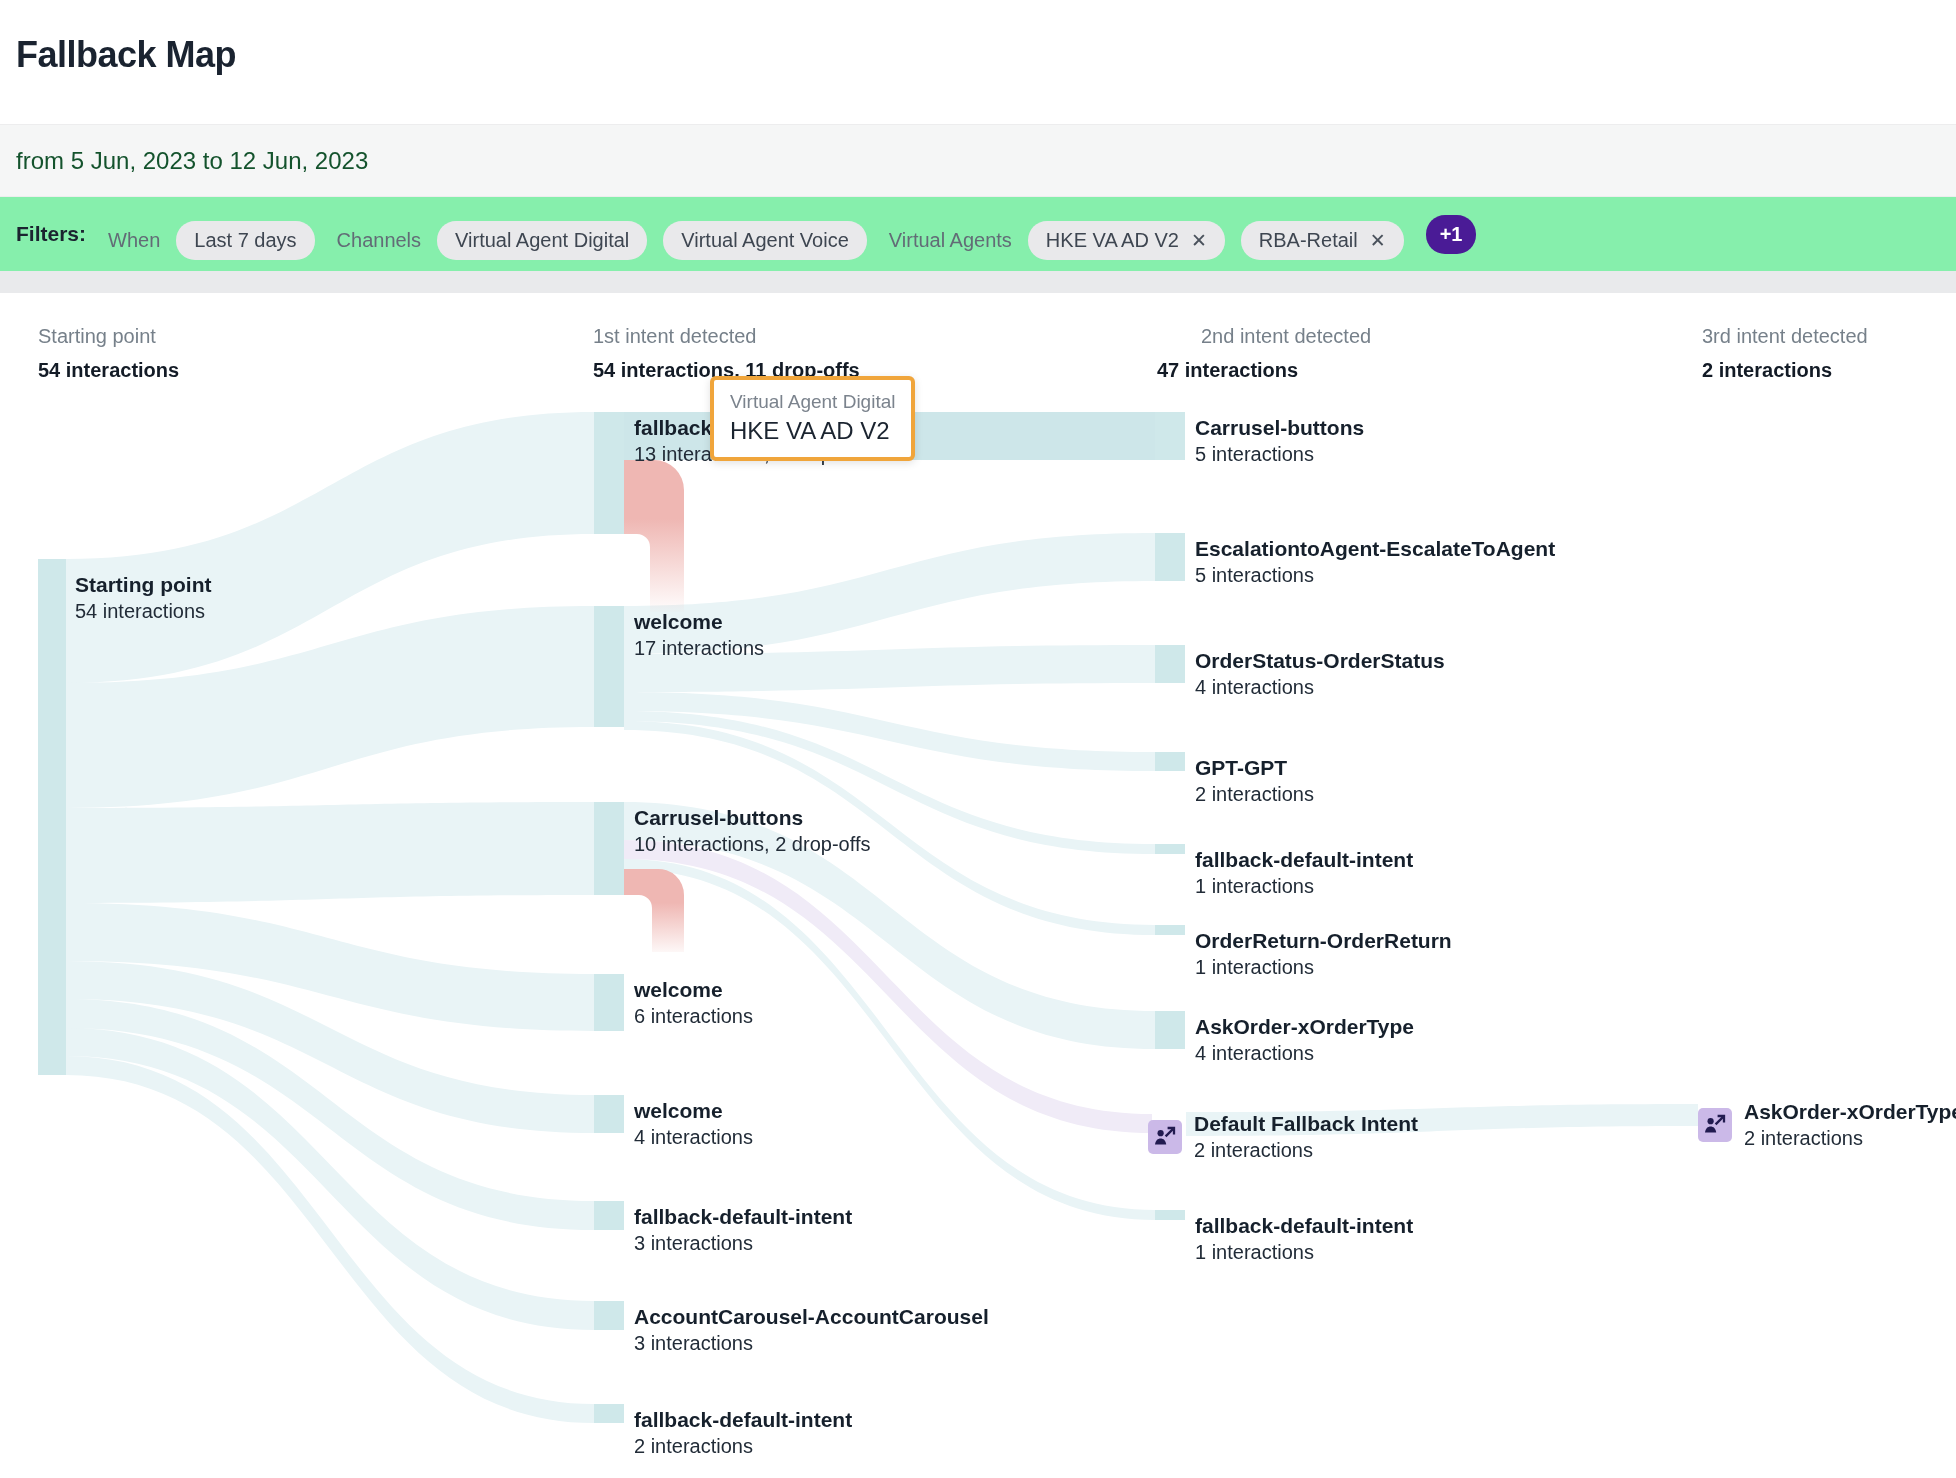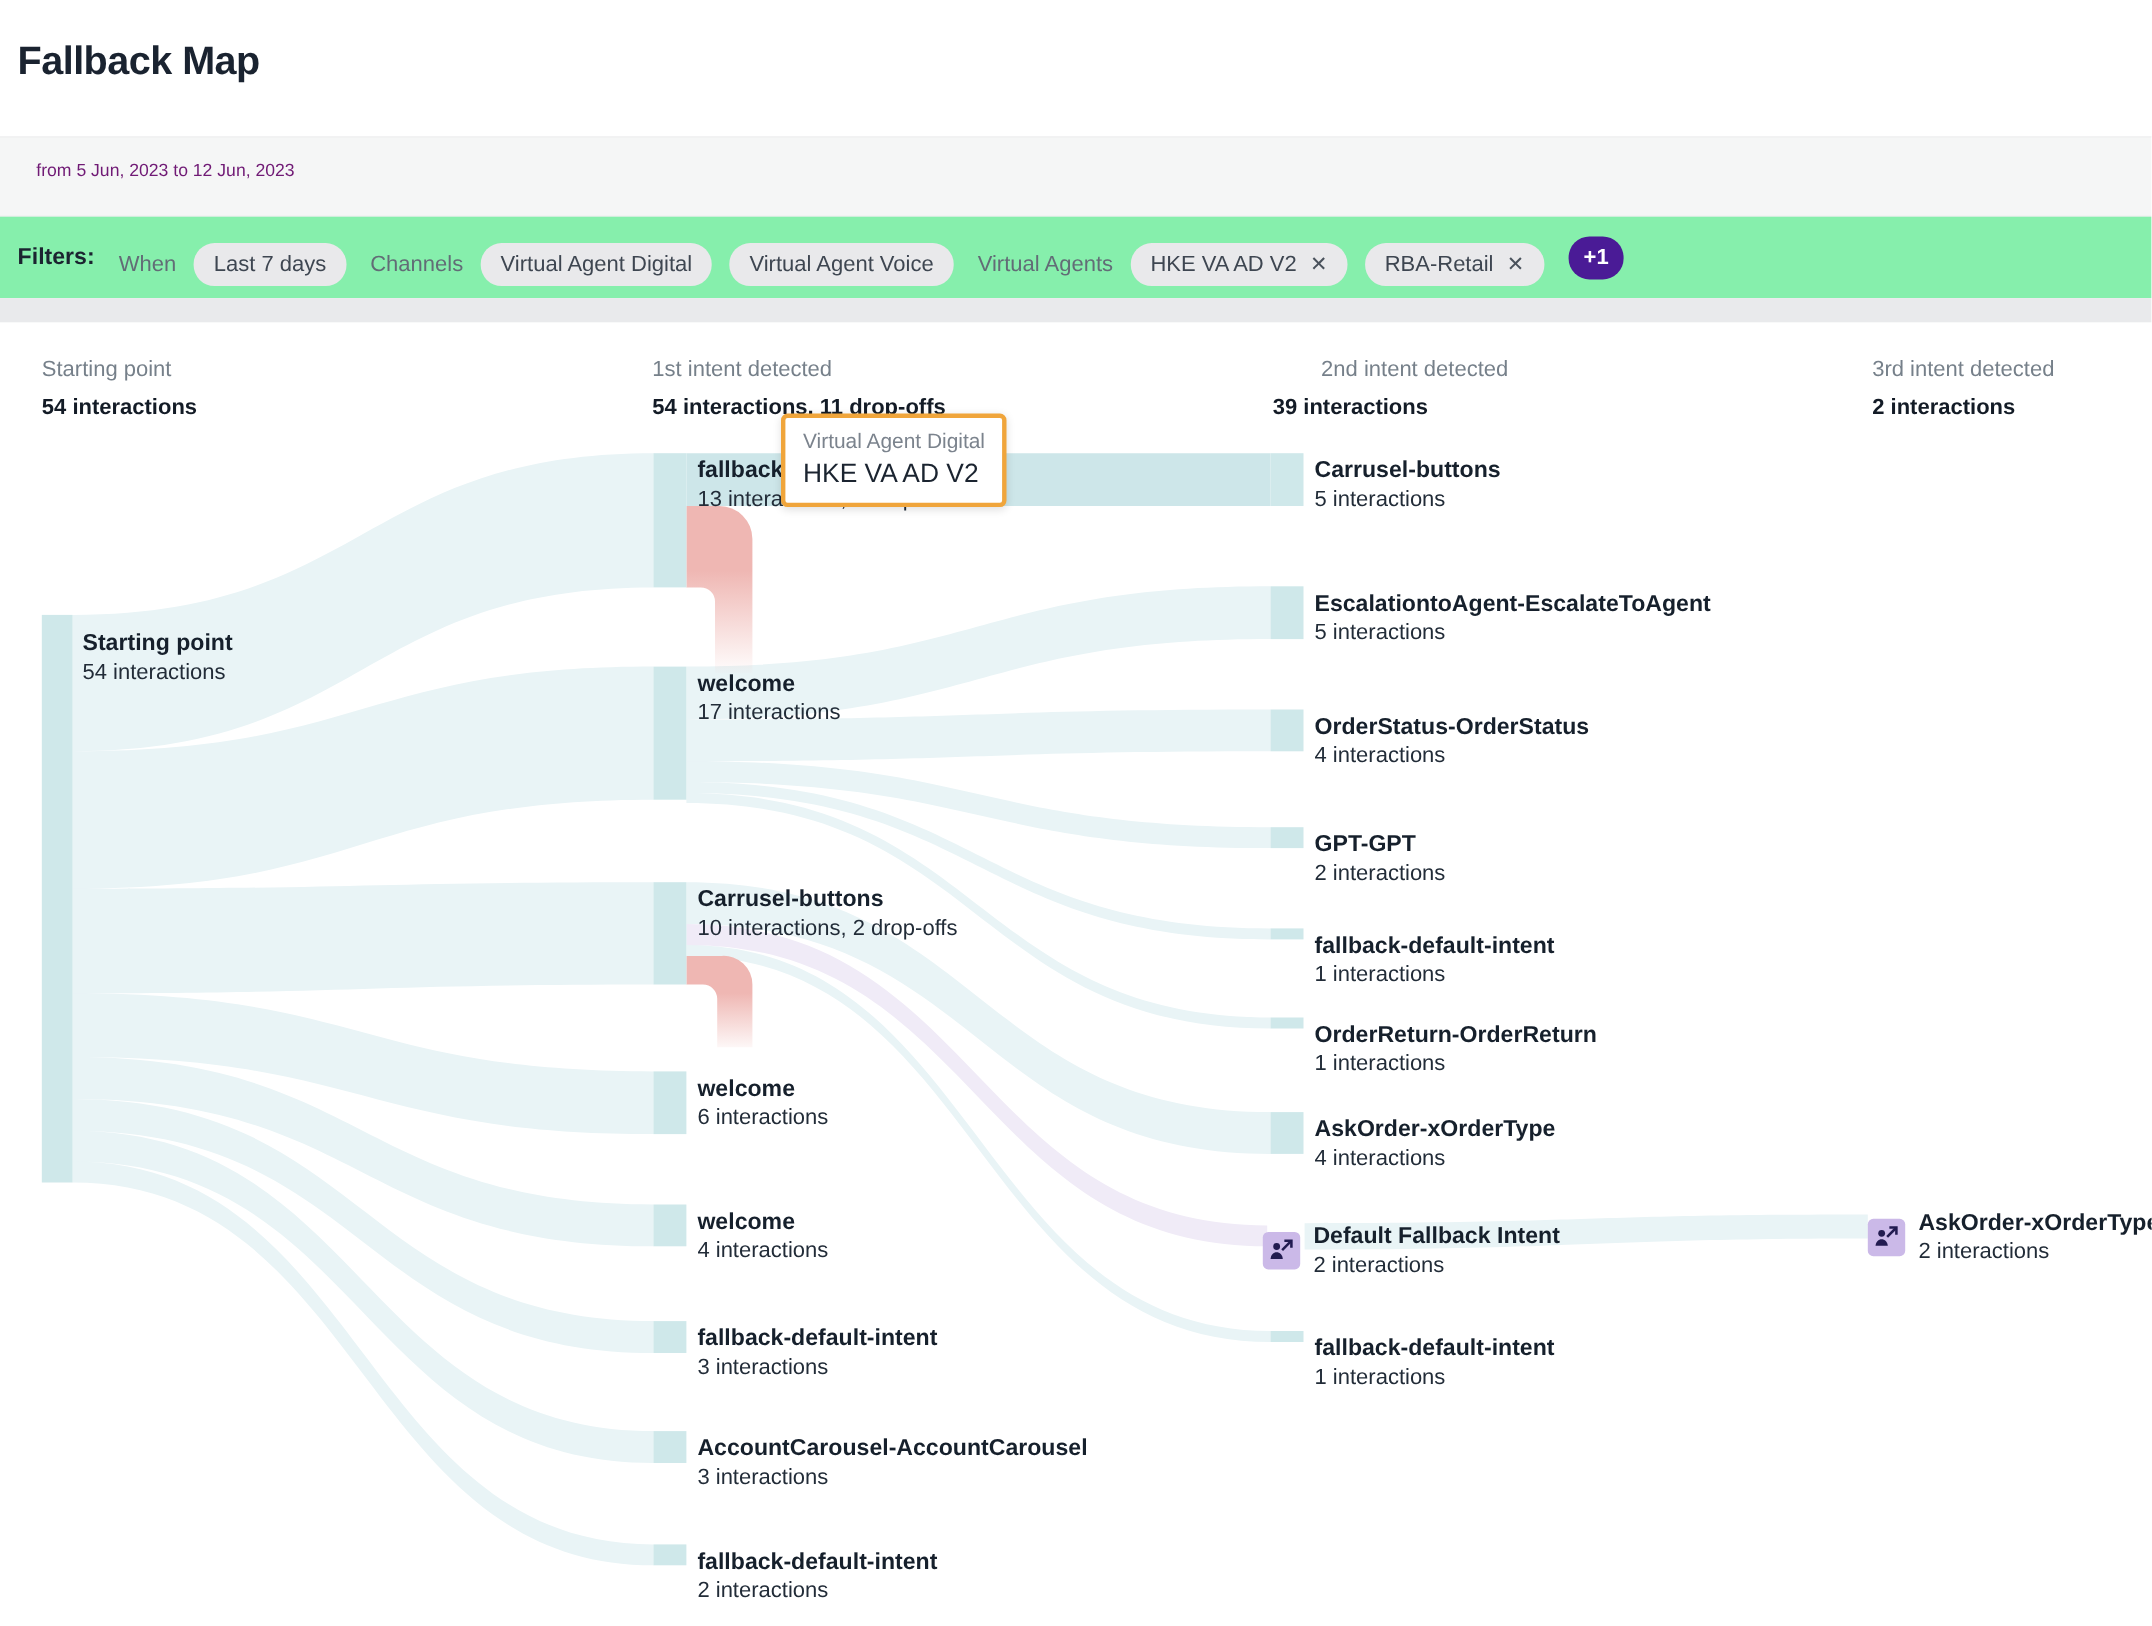--- a/index.html
+++ b/index.html
@@ -5,21 +5,21 @@
   * { box-sizing: border-box; margin: 0; padding: 0; }
   html, body {
     width: 1956px; height: 1478px; background: #ffffff;
     font-family: "Liberation Sans", sans-serif; color: #1b2430; overflow: hidden;
   }
   body { position: relative; }
   .band { position: absolute; left: 0; right: 0; }
   #title-band { top: 0; height: 124px; background: #fff; }
   #page-title { position: absolute; left: 16px; top: 34px; font-size: 36px; font-weight: 700; color: #1a2330; letter-spacing: -0.5px; }
   #date-band { top: 124px; height: 73px; background: #f5f6f6; border-top: 1px solid #ededee; border-bottom: 1px solid #ededee; }
-  #date-text { position: absolute; left: 33px; top: 22px; font-size: 16px; color: #701a75; }
+  #date-text { position: absolute; left: 16px; top: 22px; font-size: 24px; color: #14532d; }
   #filter-band { top: 197px; height: 74px; background: #86efac; display: flex; align-items: center; padding-left: 16px; gap: 22px; }
   #divider-strip { top: 271px; height: 22px; background: #e9eaec; }
   .flt-label { font-size: 21px; font-weight: 700; color: #1b2430; }
   .flt-group { display: flex; align-items: center; gap: 16px; margin-top: 12px; }
   .flt-group-name { font-size: 20px; color: #626c76; }
   .chip { display: inline-flex; align-items: center; gap: 12px; background: #e9e9eb; border-radius: 19px; padding: 8px 18px; font-size: 20px; color: #3e4651; white-space: nowrap; }
   .chip .x { font-size: 19px; color: #4a525c; line-height: 1; cursor: pointer; }
   .badge { background: #4a1b96; color: #ffffff; border-radius: 19px; padding: 8px 14px; font-size: 20px; font-weight: 700; }
   #chart { position: absolute; left: 0; top: 0; width: 1956px; height: 1202px; }
   #sankey-svg { position: absolute; left: 0; top: 0; }
@@ -114,21 +114,21 @@
       <path d="M624,859 C889.5,859 889.5,1210 1155,1210 L1155,1220 C889.5,1220 889.5,869 624,869 Z" fill="#e9f4f6" class="ribbon"></path>
       <path d="M1186,1112 C1442,1112 1442,1104 1698,1104 L1698,1126 C1442,1126 1442,1136 1186,1136 Z" fill="#e9f4f6" class="ribbon"></path>
       <path d="M624,460 H654 A30,30 0 0 1 684,490 V612 H650 V547 A13,13 0 0 0 637,534 H624 Z" fill="url(#doGrad0)"></path>
       <path d="M624,869 H656 A26,26 0 0 1 684,895 V952 H652 V908 A13,13 0 0 0 639,895 H624 Z" fill="url(#doGrad1)"></path>
     </svg>
     <div class="col-header" style="left: 38px; top: 325px;">Starting point</div>
     <div class="col-summary" style="left: 38px; top: 359px;">54 interactions</div>
     <div class="col-header" style="left: 593px; top: 325px;">1st intent detected</div>
     <div class="col-summary" style="left: 593px; top: 359px;">54 interactions, 11 drop-offs</div>
     <div class="col-header" style="left: 1157px; top: 325px; margin-left: 44px;">2nd intent detected</div>
-    <div class="col-summary" style="left: 1157px; top: 359px;">39 interactions</div>
+    <div class="col-summary" style="left: 1157px; top: 359px;">47 interactions</div>
     <div class="col-header" style="left: 1702px; top: 325px;">3rd intent detected</div>
     <div class="col-summary" style="left: 1702px; top: 359px;">2 interactions</div>
     <div class="bar" style="left: 38px; top: 559px; width: 28px; height: 516px;"></div>
     <div class="nlab" style="left: 75px; top: 571px;">
       <div class="t">Starting point</div>
       <div class="s">54 interactions</div>
     </div>
     <div class="bar" style="left: 594px; top: 412px; width: 30px; height: 122px;"></div>
     <div class="nlab" style="left: 634px; top: 414px;">
       <div class="t">fallback</div>

